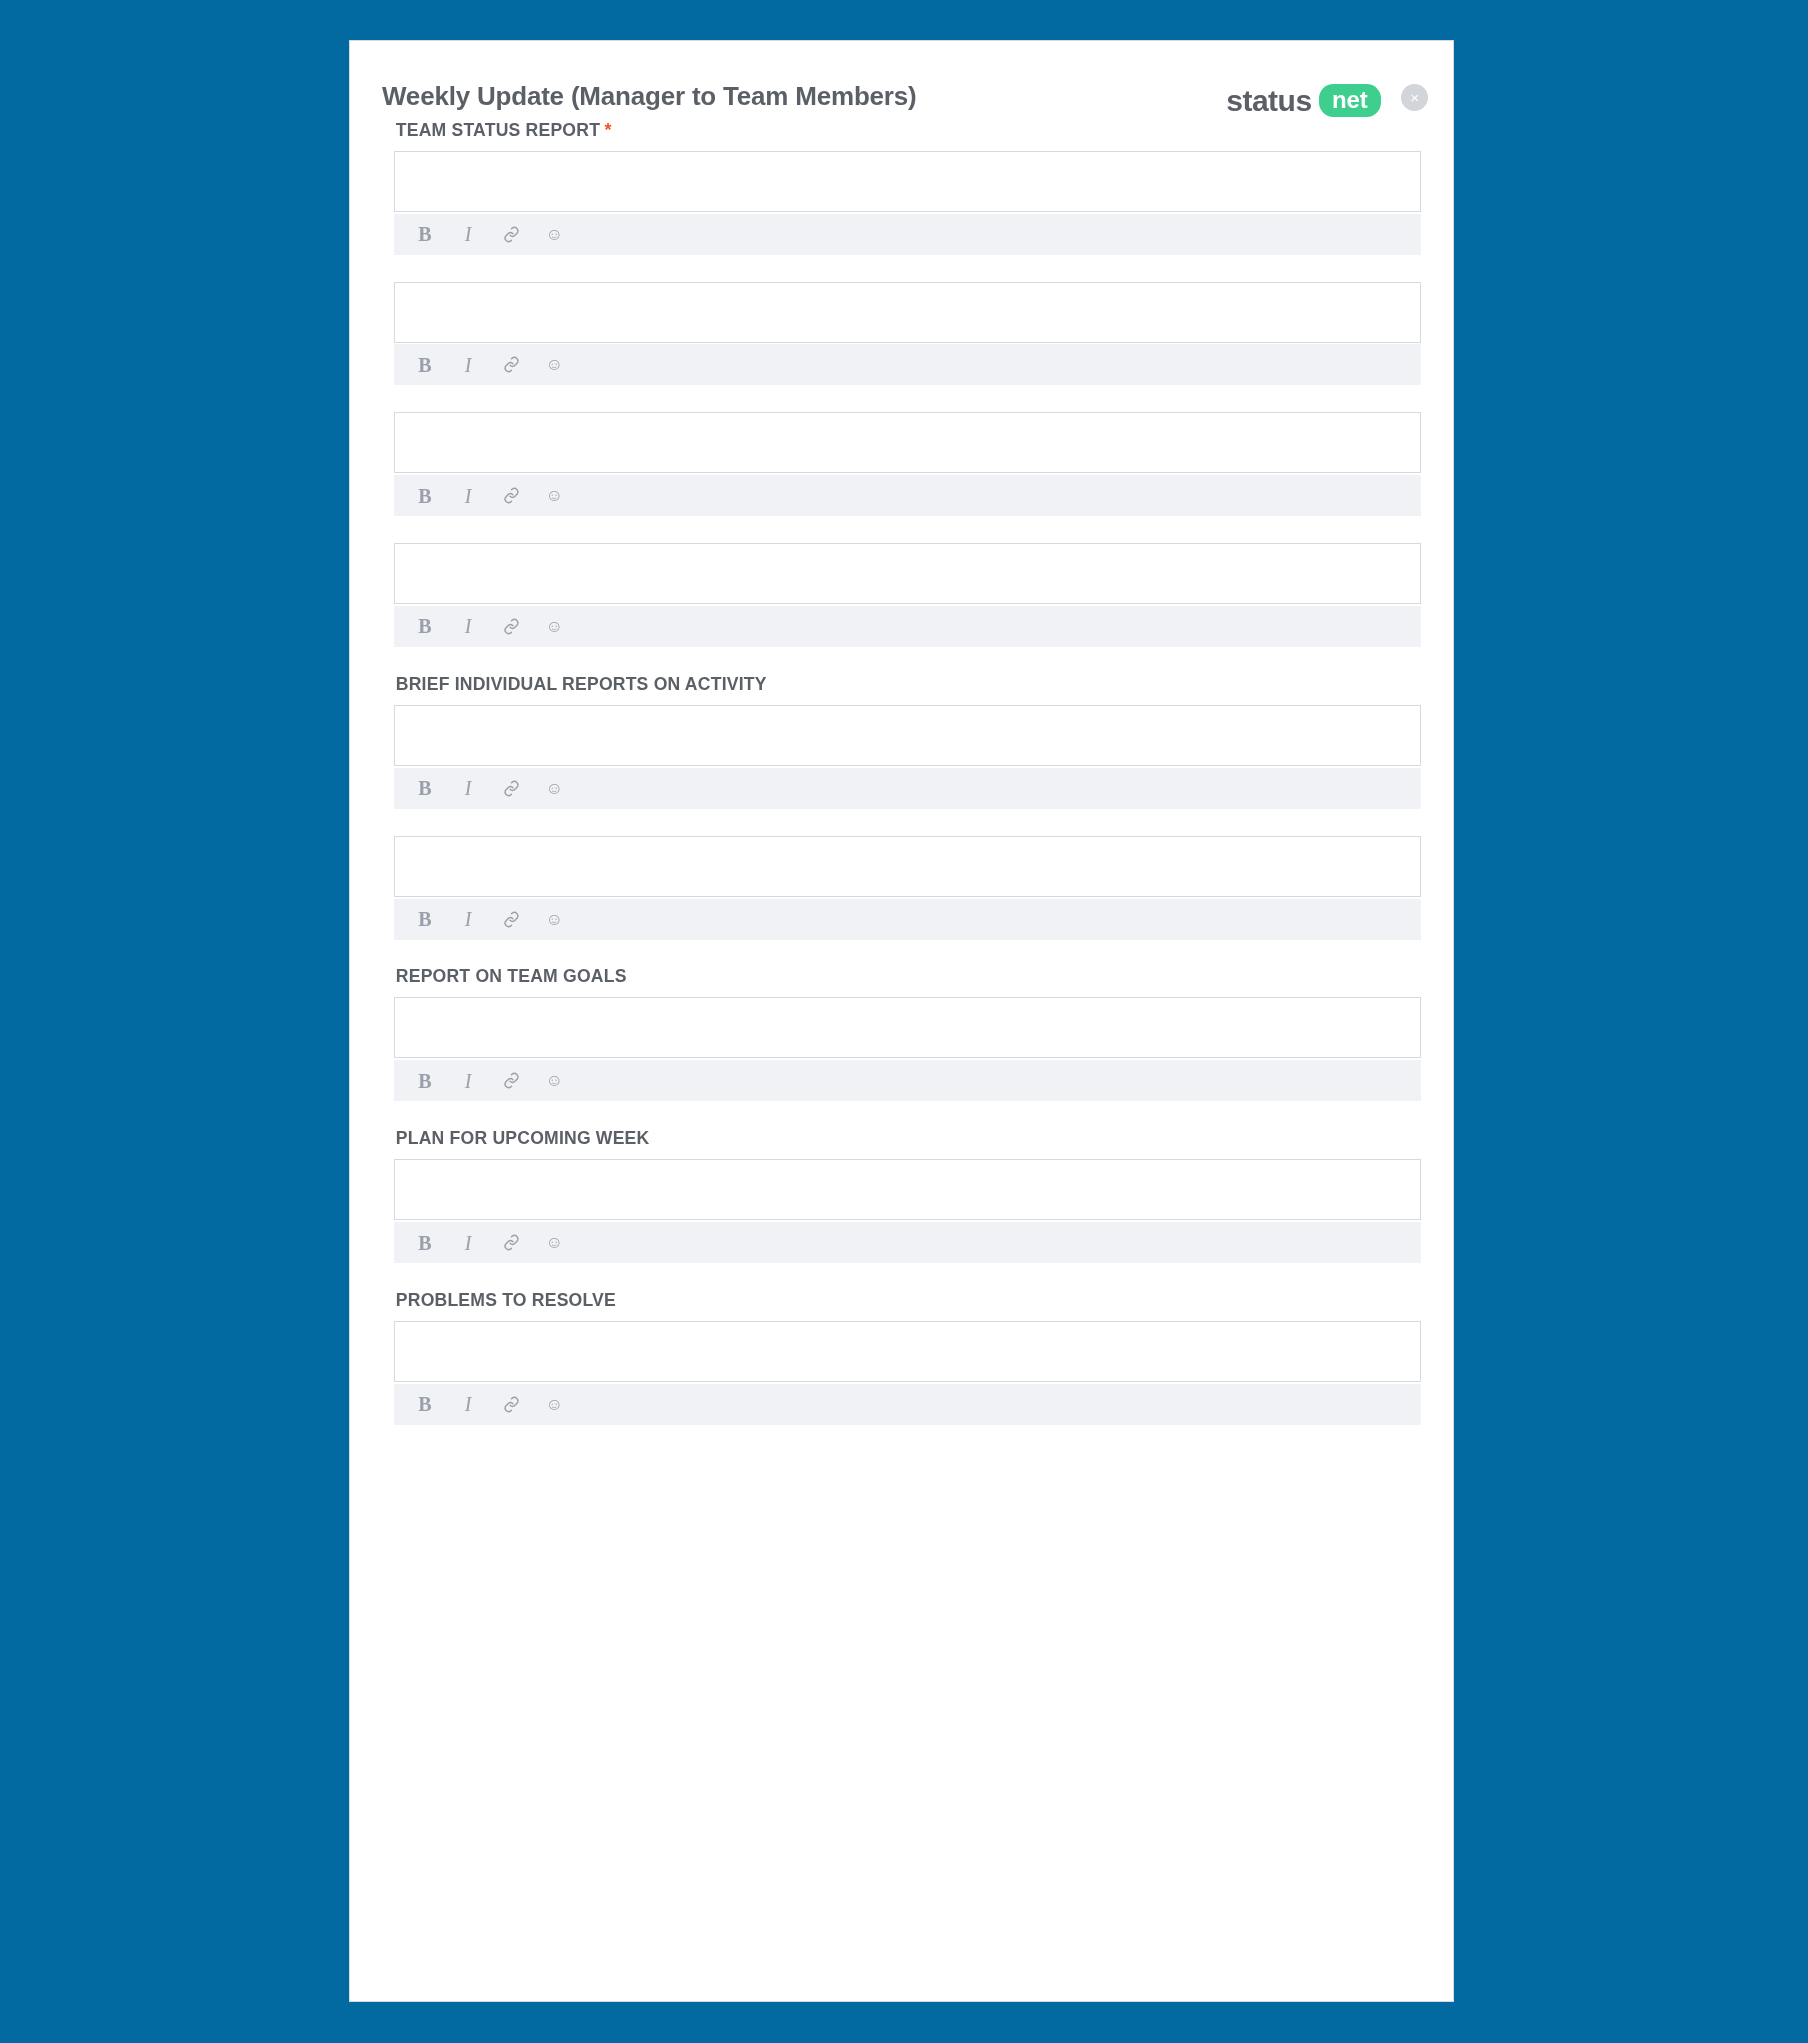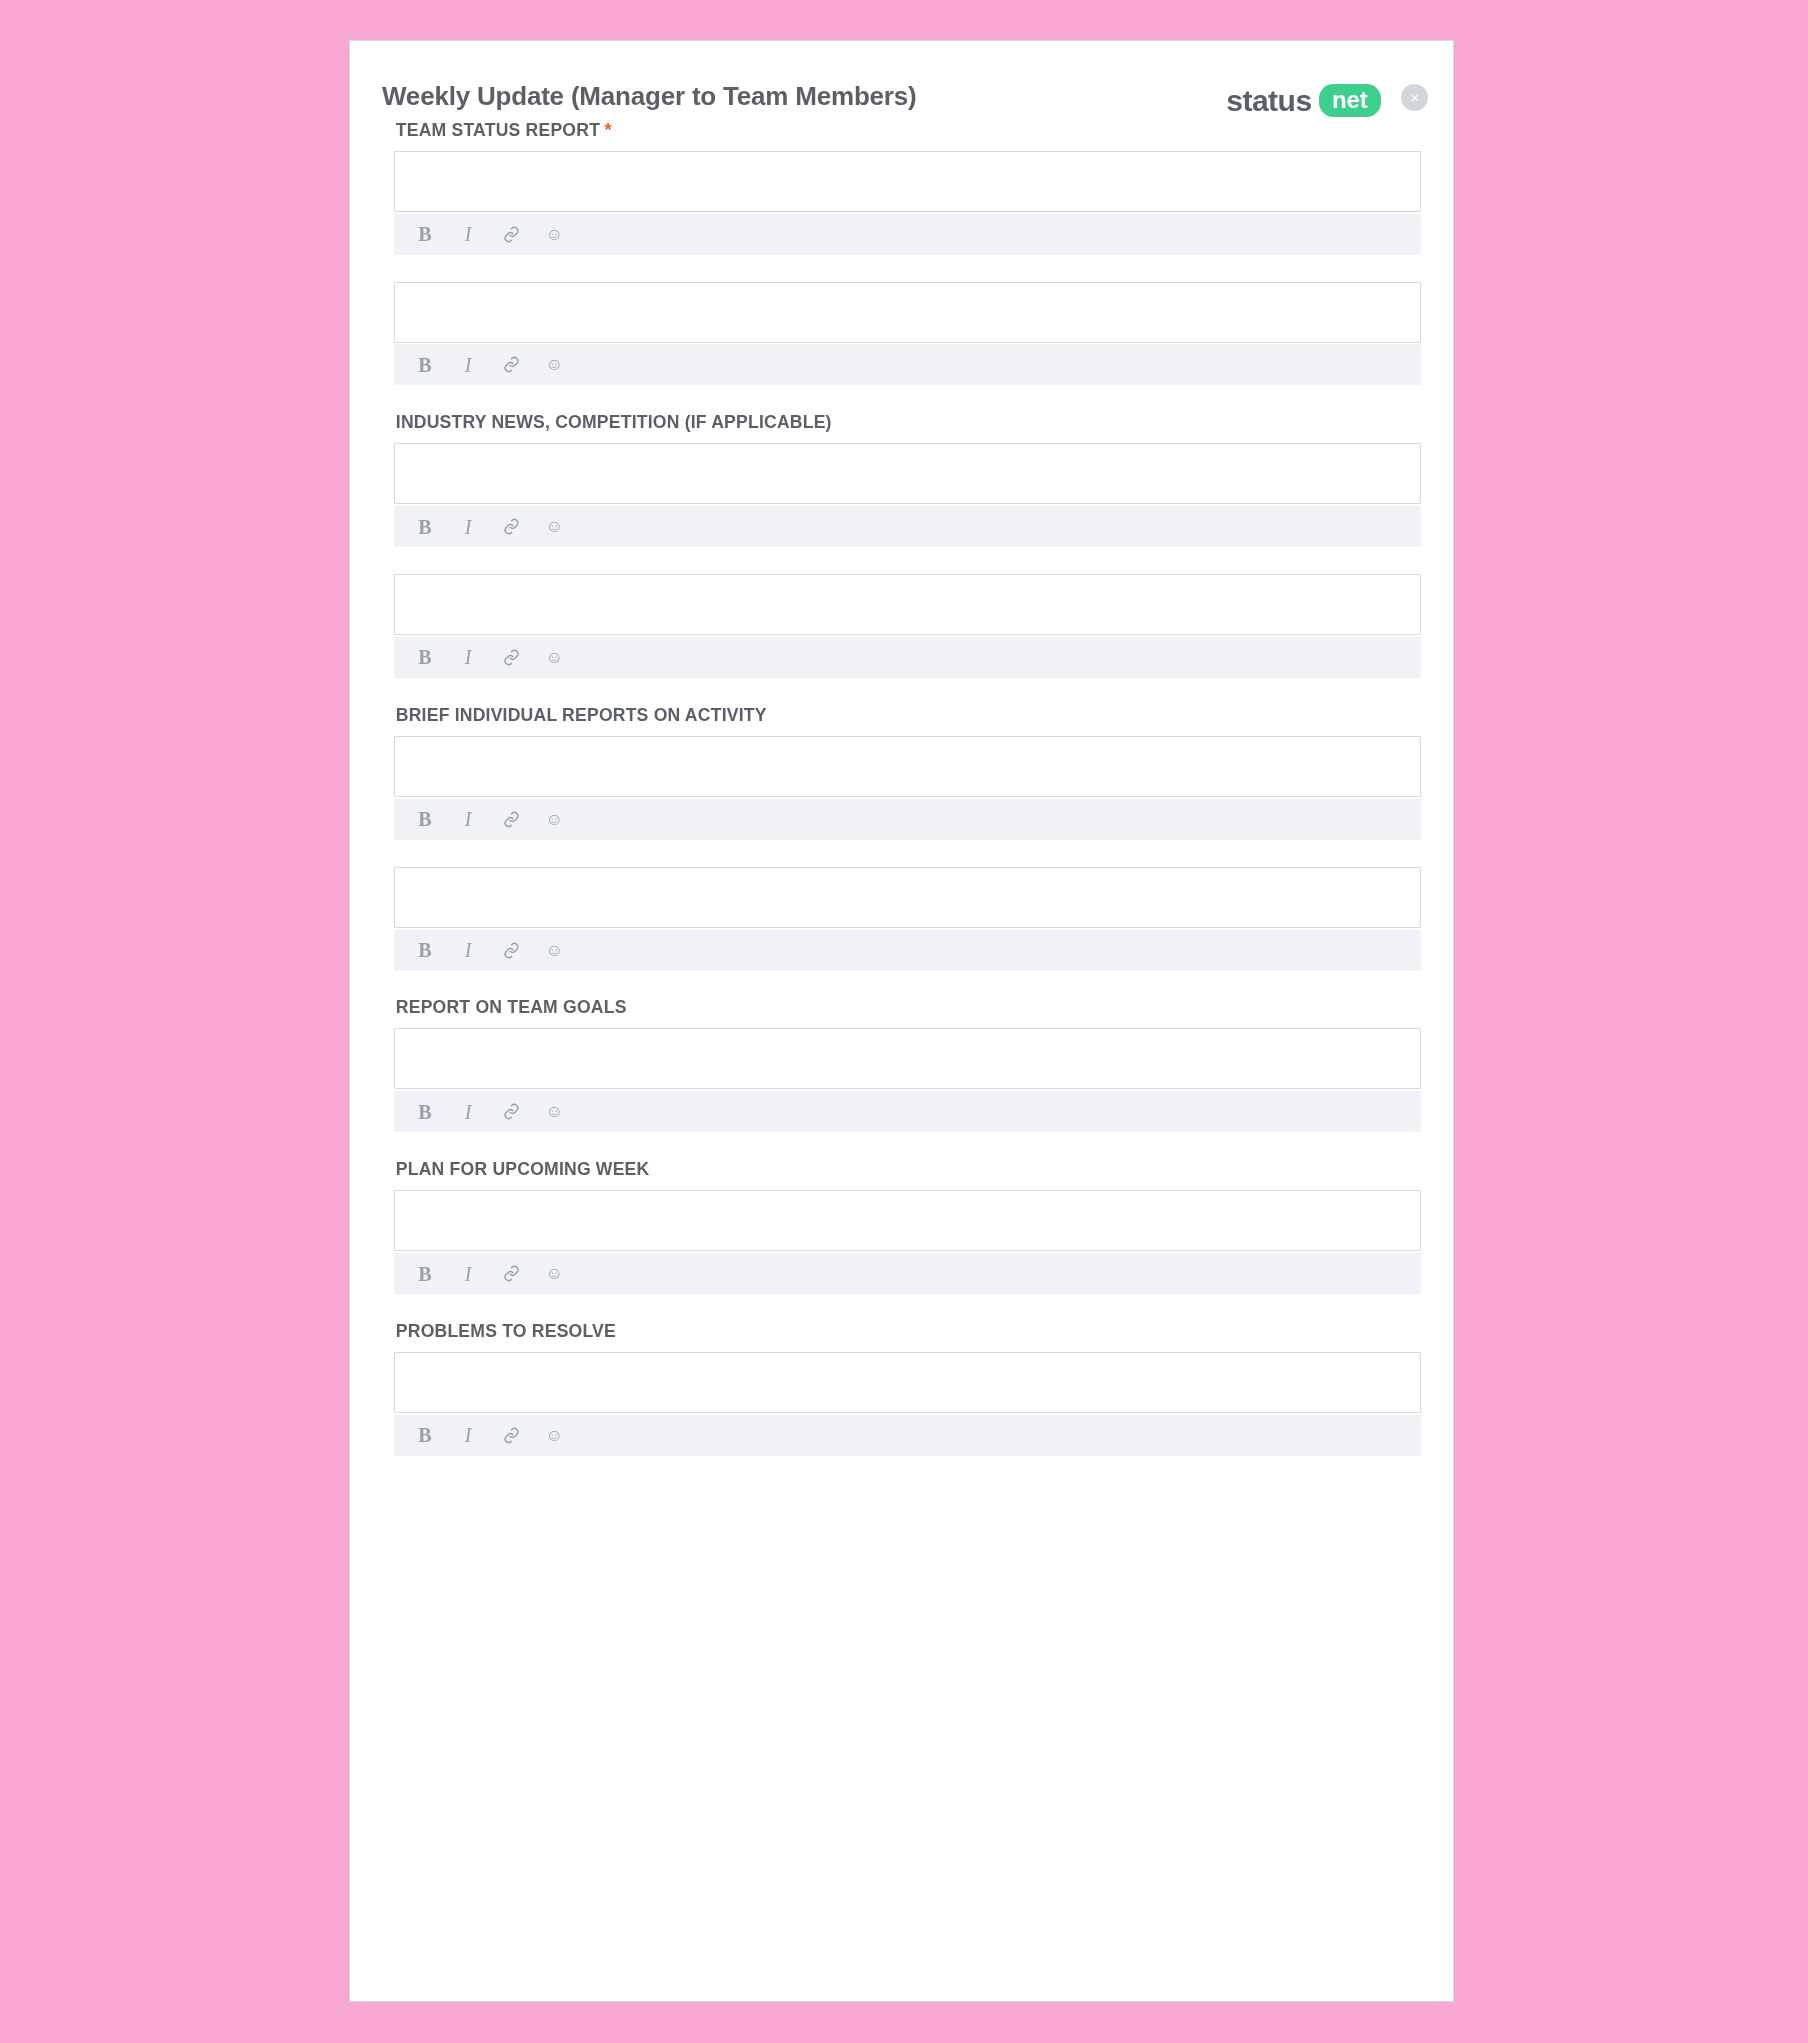--- a/index.html
+++ b/index.html
@@ -10,21 +10,21 @@
   }
   body {
     width: 1808px;
     height: 2043px;
     overflow: hidden;
   }
   .page {
     position: relative;
     width: 1808px;
     height: 2043px;
-    background: #f9a8d4;
+    background: #0369a1;
   }
   .form-card {
     position: absolute;
     left: 349px;
     top: 40px;
     width: 1105px;
     height: 1962px;
     background: #ffffff;
     border: 0.9px solid #d6d9de;
     box-sizing: border-box;
@@ -189,21 +189,20 @@
                 <path d="M14 11a5 5 0 0 0-7 0l-3 3a5 5 0 0 0 7 7l1-1"></path>
               </svg>
             </span>
           <span class="tb-btn tb-emoji">☺</span>
         </div>
       </div>
 
       <div class="spacer-gap"></div>
 
       <div class="field">
-        <label class="field-label">INDUSTRY NEWS, COMPETITION (IF APPLICABLE)</label>
         <div class="editor-box" contenteditable="true" style=""></div>
         <div class="toolbar">
           <span class="tb-btn tb-bold">B</span>
           <span class="tb-btn tb-italic">I</span>
           <span class="tb-btn tb-link">
               <svg viewBox="0 0 24 24" fill="none" stroke="#9aa0ab" stroke-width="2" stroke-linecap="round">
                 <path d="M10 13a5 5 0 0 0 7 0l3-3a5 5 0 0 0-7-7l-1 1"></path>
                 <path d="M14 11a5 5 0 0 0-7 0l-3 3a5 5 0 0 0 7 7l1-1"></path>
               </svg>
             </span>

